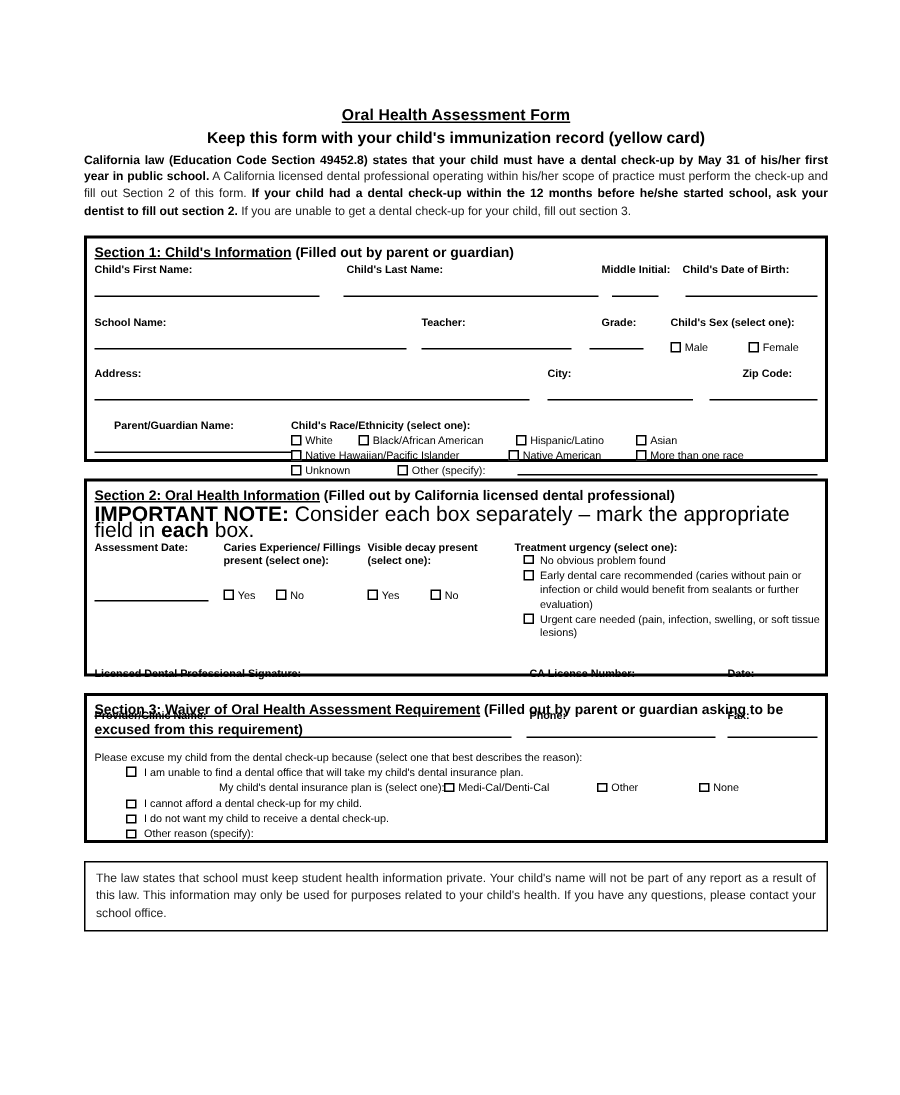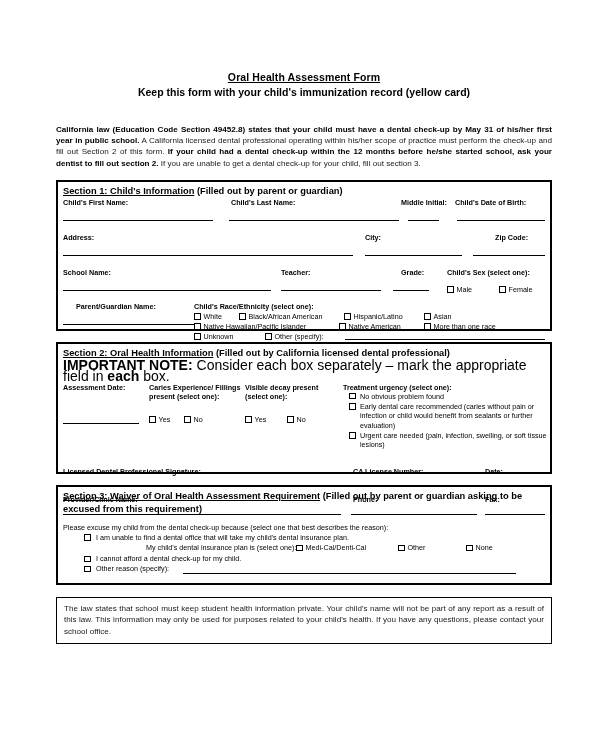--- a/index.html
+++ b/index.html
@@ -40,21 +40,21 @@
   }
   .doc-subtitle {
     font-size: 10.5px;
     font-weight: bold;
     line-height: 15px;
     margin-top: 1px;
   }
 
   
   .intro {
-    margin-top: 24px;
+    margin-top: 1px;
     font-size: 8.1px;
     line-height: 11.2px;
     text-align: justify;
     color: #1a1a1a;
   }
   .intro b { font-weight: bold; color: #000; }
 
   
   .sec-box {
     border: 2px solid #000;
@@ -182,43 +182,43 @@
 
       <div class="frow" style="height:35px;">
         <div class="lbl abs" style="left:0; top:0;">Child's First Name:</div>
         <div class="lbl abs" style="left:168px; top:0;">Child's Last Name:</div>
         <div class="lbl abs" style="left:338px; top:0;">Middle Initial:</div>
         <div class="lbl abs" style="left:392px; top:0;">Child's Date of Birth:</div>
         <div class="rule" style="left:0; top:22px; width:150px;"></div>
         <div class="rule" style="left:166px; top:22px; width:170px;"></div>
         <div class="rule" style="left:345px; top:22px; width:31px;"></div>
         <div class="rule" style="left:394px; top:22px; width:88px;"></div>
-      </div>
-
-      <div class="frow" style="height:35px;">
-        <div class="lbl abs" style="left:0; top:0;">Address:</div>
-        <div class="lbl abs" style="left:302px; top:0;">City:</div>
-        <div class="lbl abs" style="left:432px; top:0;">Zip Code:</div>
-        <div class="rule" style="left:0; top:22px; width:290px;"></div>
-        <div class="rule" style="left:302px; top:22px; width:97px;"></div>
-        <div class="rule" style="left:410px; top:22px; width:72px;"></div>
       </div>
 
       <div class="frow" style="height:34px;">
         <div class="lbl abs" style="left:0; top:0;">School Name:</div>
         <div class="lbl abs" style="left:218px; top:0;">Teacher:</div>
         <div class="lbl abs" style="left:338px; top:0;">Grade:</div>
         <div class="lbl abs" style="left:384px; top:0;">Child's Sex (select one):</div>
         <div class="rule" style="left:0; top:22px; width:208px;"></div>
         <div class="rule" style="left:218px; top:22px; width:100px;"></div>
         <div class="rule" style="left:330px; top:22px; width:36px;"></div>
         <div class="cbt abs" style="left:384px; top:17px;"><span class="cb"></span><span>Male</span></div>
         <div class="cbt abs" style="left:436px; top:17px;"><span class="cb"></span><span>Female</span></div>
       </div>
 
+      <div class="frow" style="height:35px;">
+        <div class="lbl abs" style="left:0; top:0;">Address:</div>
+        <div class="lbl abs" style="left:302px; top:0;">City:</div>
+        <div class="lbl abs" style="left:432px; top:0;">Zip Code:</div>
+        <div class="rule" style="left:0; top:22px; width:290px;"></div>
+        <div class="rule" style="left:302px; top:22px; width:97px;"></div>
+        <div class="rule" style="left:410px; top:22px; width:72px;"></div>
+      </div>
+
       <div class="frow" style="height:38px;">
         <div class="lbl abs" style="left:0; top:0;padding-left:13px;">Parent/Guardian Name:</div>
         <div class="rule" style="left:0; top:22px; width:138px;"></div>
 
         <div class="lbl abs" style="left:131px; top:0;">Child's Race/Ethnicity (select one):</div>
 
         <div class="cbt abs" style="left:131px; top:10px;"><span class="cb"></span><span>White</span></div>
         <div class="cbt abs" style="left:176px; top:10px;"><span class="cb"></span><span>Black/African American</span></div>
         <div class="cbt abs" style="left:281px; top:10px;"><span class="cb"></span><span>Hispanic/Latino</span></div>
         <div class="cbt abs" style="left:361px; top:10px;"><span class="cb"></span><span>Asian</span></div>
@@ -288,20 +288,21 @@
       <div class="s3opt"><span class="cb"></span><span>I am unable to find a dental office that will take my child's dental insurance plan.</span></div>
 
       <div style="position:relative; height:11px; margin-left:21px;">
         <div class="s3line abs" style="left:62px; top:0;">My child's dental insurance plan is (select one):</div>
         <div class="cbt abs" style="left:212px; top:0;"><span class="cb"></span><span>Medi-Cal/Denti-Cal</span></div>
         <div class="cbt abs" style="left:314px; top:0;"><span class="cb"></span><span>Other</span></div>
         <div class="cbt abs" style="left:382px; top:0;"><span class="cb"></span><span>None</span></div>
       </div>
 
       <div class="s3opt"><span class="cb"></span><span>I cannot afford a dental check-up for my child.</span></div>
+      <div class="s3opt"><span class="cb"></span><span>I do not want my child to receive a dental check-up.</span></div>
 
       <div style="position:relative; height:12px;">
         <div class="s3opt abs" style="left:0; top:0;"><span class="cb"></span><span>Other reason (specify):</span></div>
         <div class="rule" style="left:120px; top:9px; width:333px;"></div>
       </div>
 
     </div>
 
     <div class="disc-box">
       <div class="disc-text">The law states that school must keep student health information private. Your child's name will not be part of any report as a result of this law. This information may only be used for purposes related to your child's health. If you have any questions, please contact your school office.</div>

